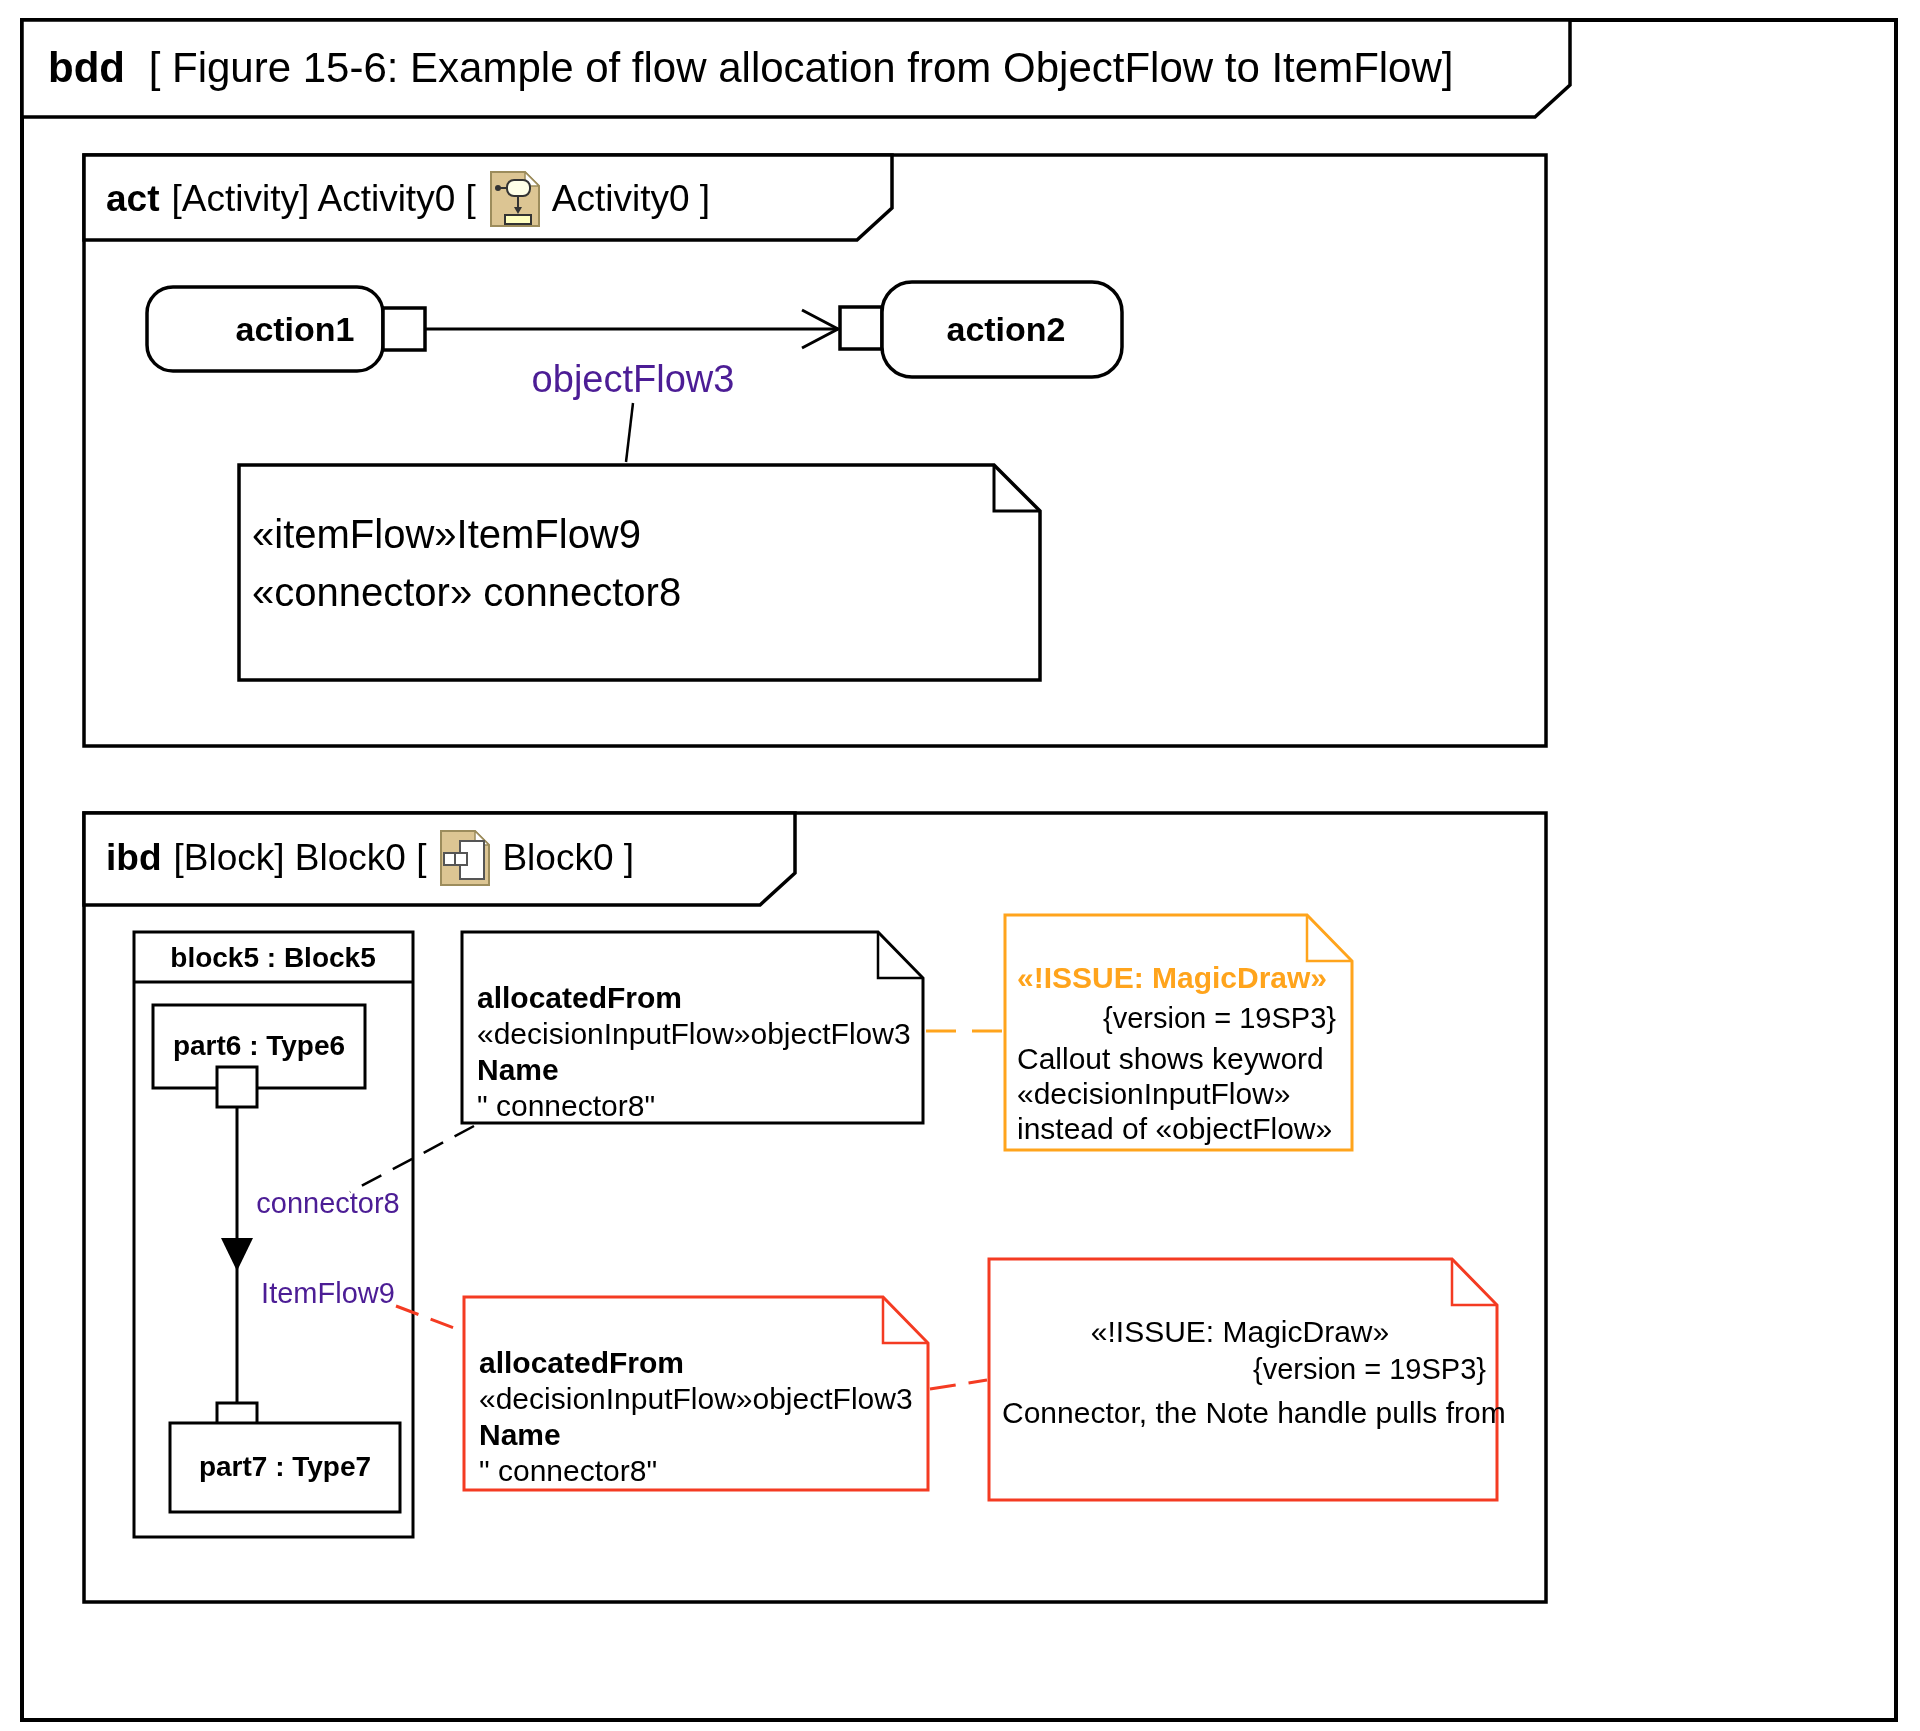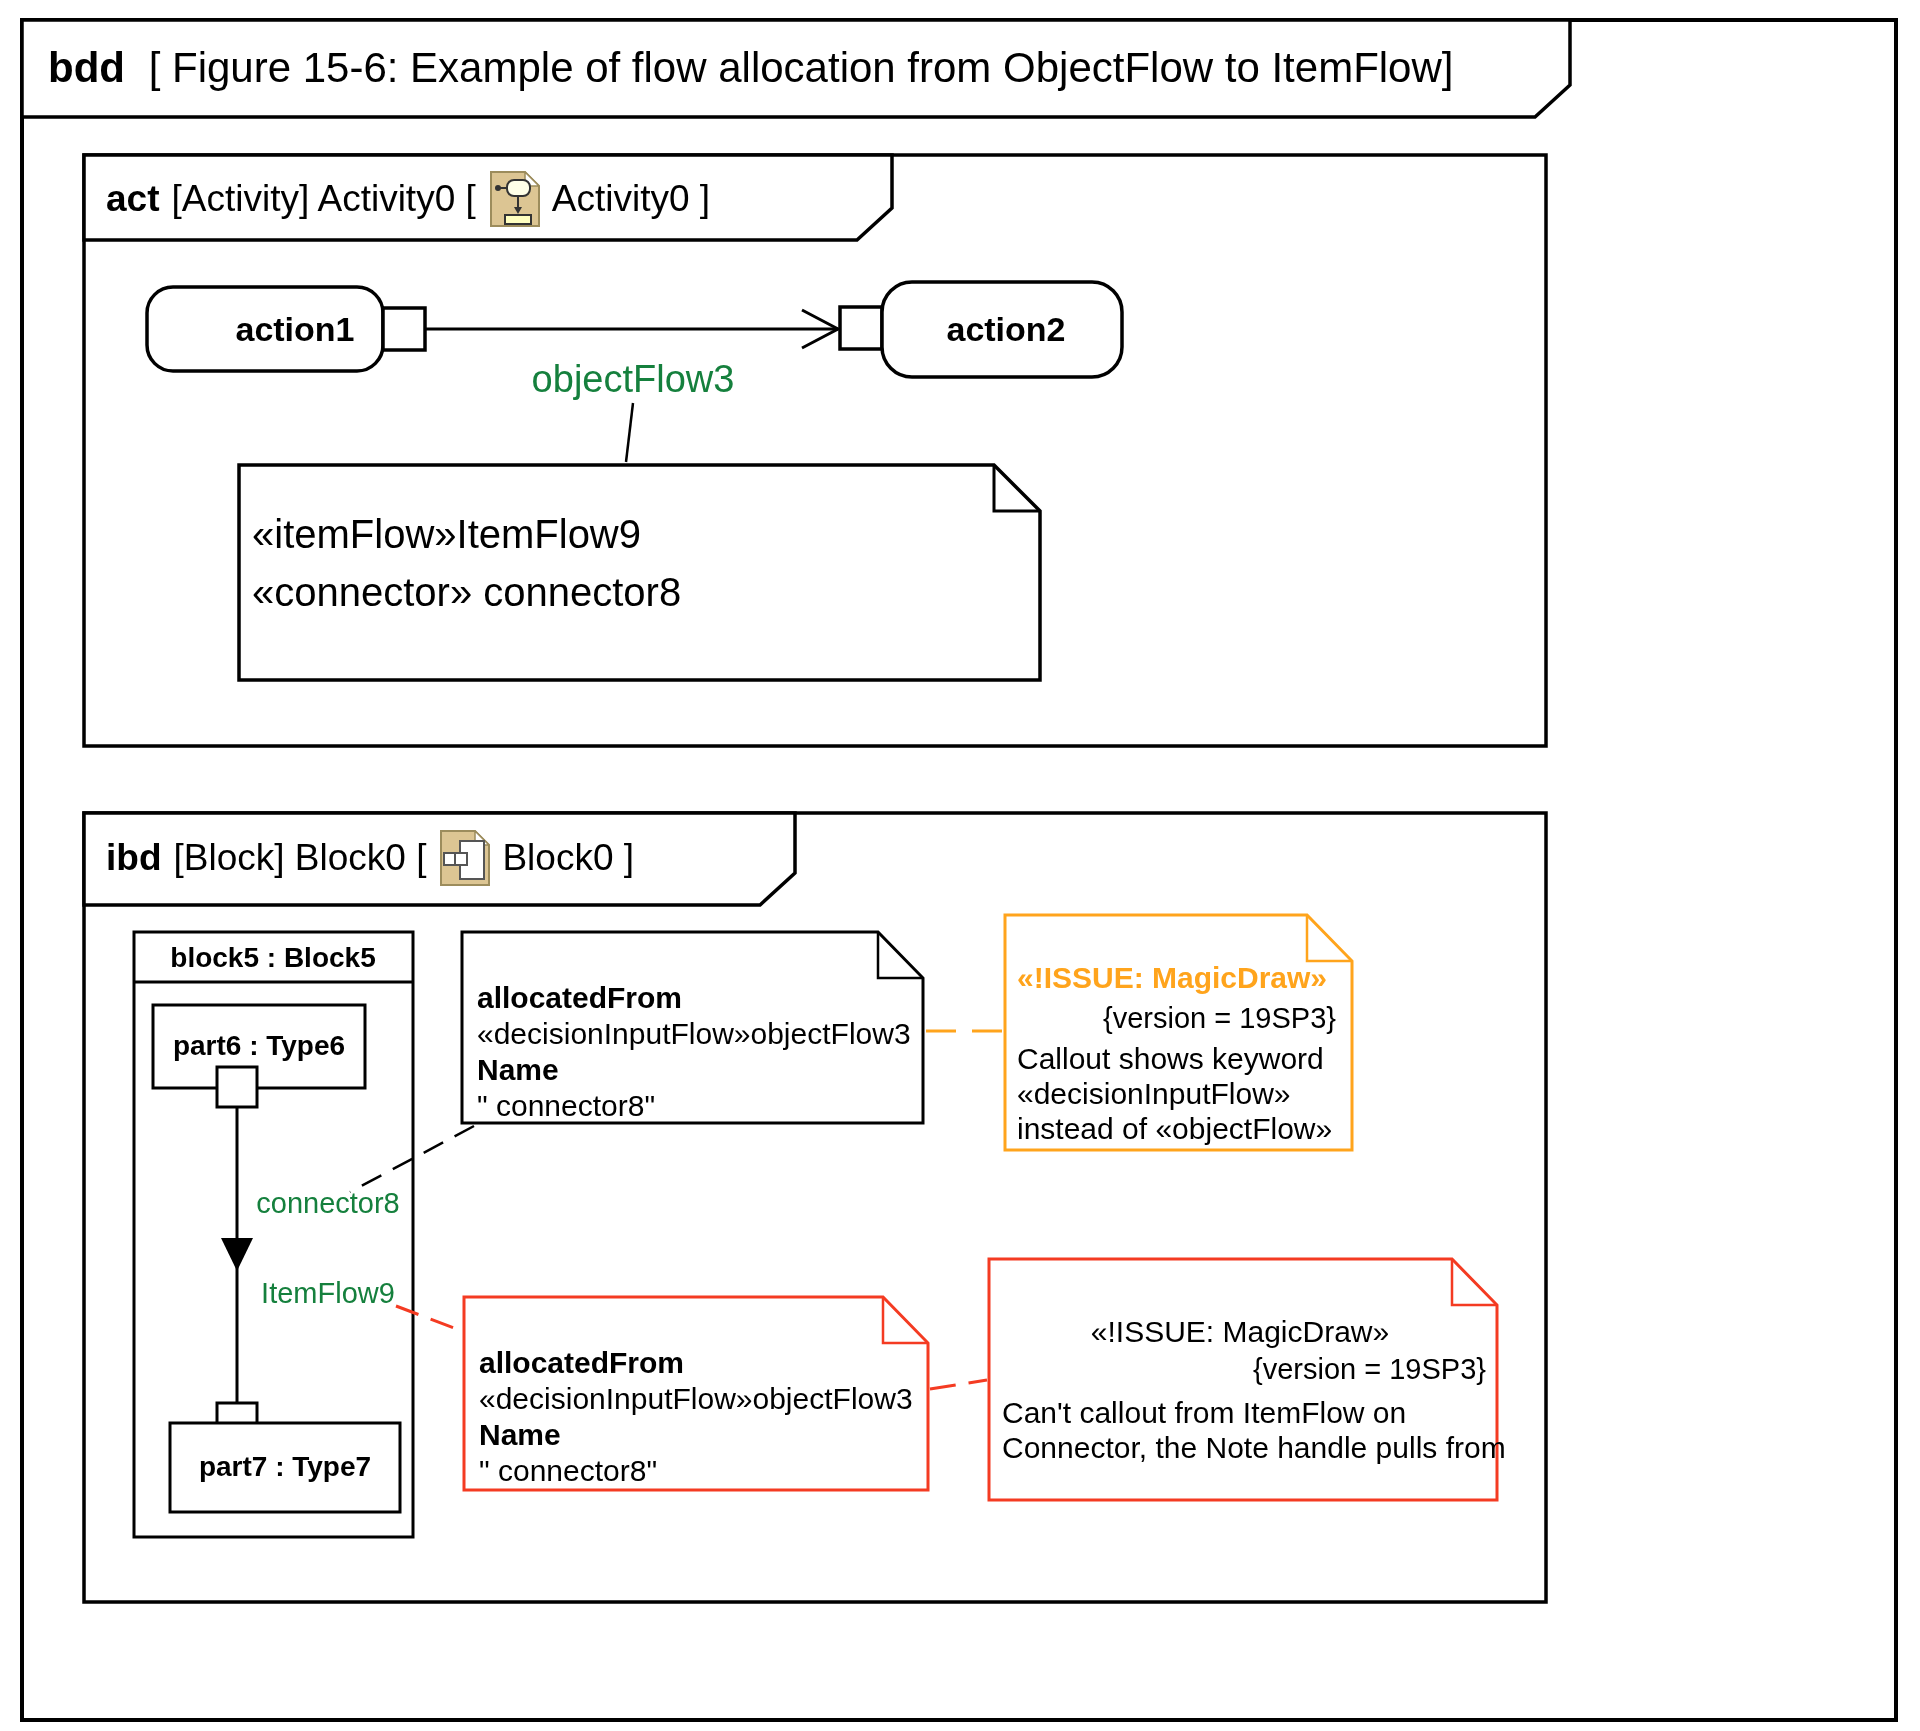--- a/index.html
+++ b/index.html
@@ -9,21 +9,21 @@
   .txt{position:absolute;white-space:nowrap;}
   .ctr{transform:translate(-50%,-50%);text-align:center;}
   .vctr{transform:translateY(-50%);}
   .frame-title{font-size:42px;top:40px;left:48px;height:56px;line-height:56px;}
   .tab-title{display:flex;align-items:center;font-size:37px;}
   .kw{font-weight:bold;margin-right:12px;}
   .tab-title .seg{margin-right:10px;}
   .tab-title svg{margin:0 12px 0 4px;}
   .action-label{display:flex;align-items:center;justify-content:center;
                 font-weight:bold;font-size:34px;}
-  .blue{color:#15803d;}
+  .blue{color:#4c1d95;}
   .flow-label{font-size:38px;}
   .small-blue{font-size:29px;}
   .note1-lines{font-size:40px;line-height:58px;}
   .note-lines{font-size:30px;line-height:36px;}
   .bold{font-weight:bold;}
   .part-label{font-weight:bold;font-size:28px;}
   .issue-title-orange{font-size:30px;color:#FFA41C;font-weight:bold;}
   .issue-title-red{font-size:30px;}
   .version-line{font-size:29px;text-align:left;}
   .issue-body{font-size:30px;line-height:35px;}
@@ -146,21 +146,20 @@
   <div class="txt vctr version-line" style="right:584px;top:1018px;">{version = 19SP3}</div>
   <div class="txt issue-body" style="left:1017px;top:1041px;">
     <div>Callout shows keyword</div>
     <div>«decisionInputFlow»</div>
     <div>instead of «objectFlow»</div>
   </div>
 
   <div class="txt ctr issue-title-red" style="left:1240px;top:1332px;">«!ISSUE: MagicDraw»</div>
   <div class="txt vctr version-line" style="right:434px;top:1369px;">{version = 19SP3}</div>
   <div class="txt issue-body" style="left:1002px;top:1395px;">
-    <div>Can't callout from ItemFlow on</div>
     <div>Connector, the Note handle pulls from</div>
   </div>
 
   <div class="txt note-lines" style="left:479px;top:1345px;">
     <div class="bold">allocatedFrom</div>
     <div>«decisionInputFlow»objectFlow3</div>
     <div class="bold">Name</div>
     <div>" connector8"</div>
   </div>
 

